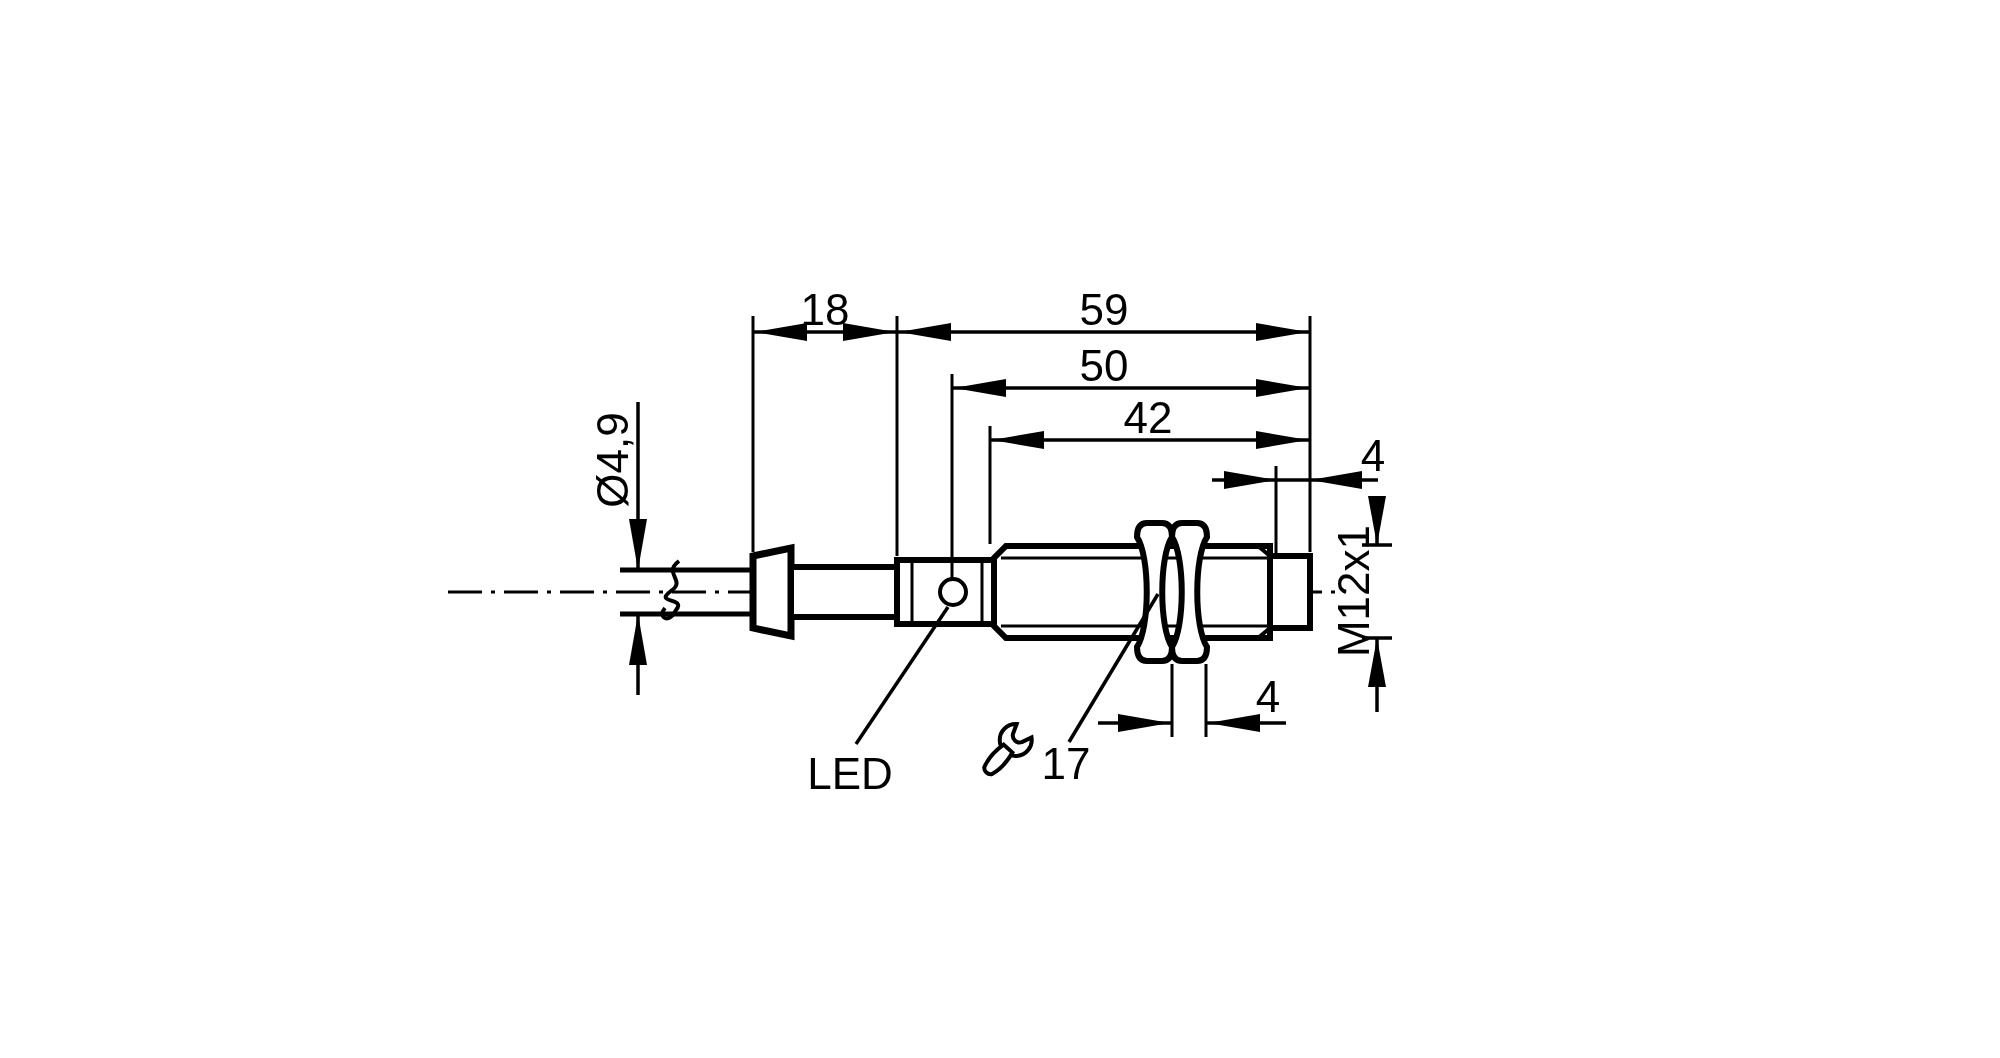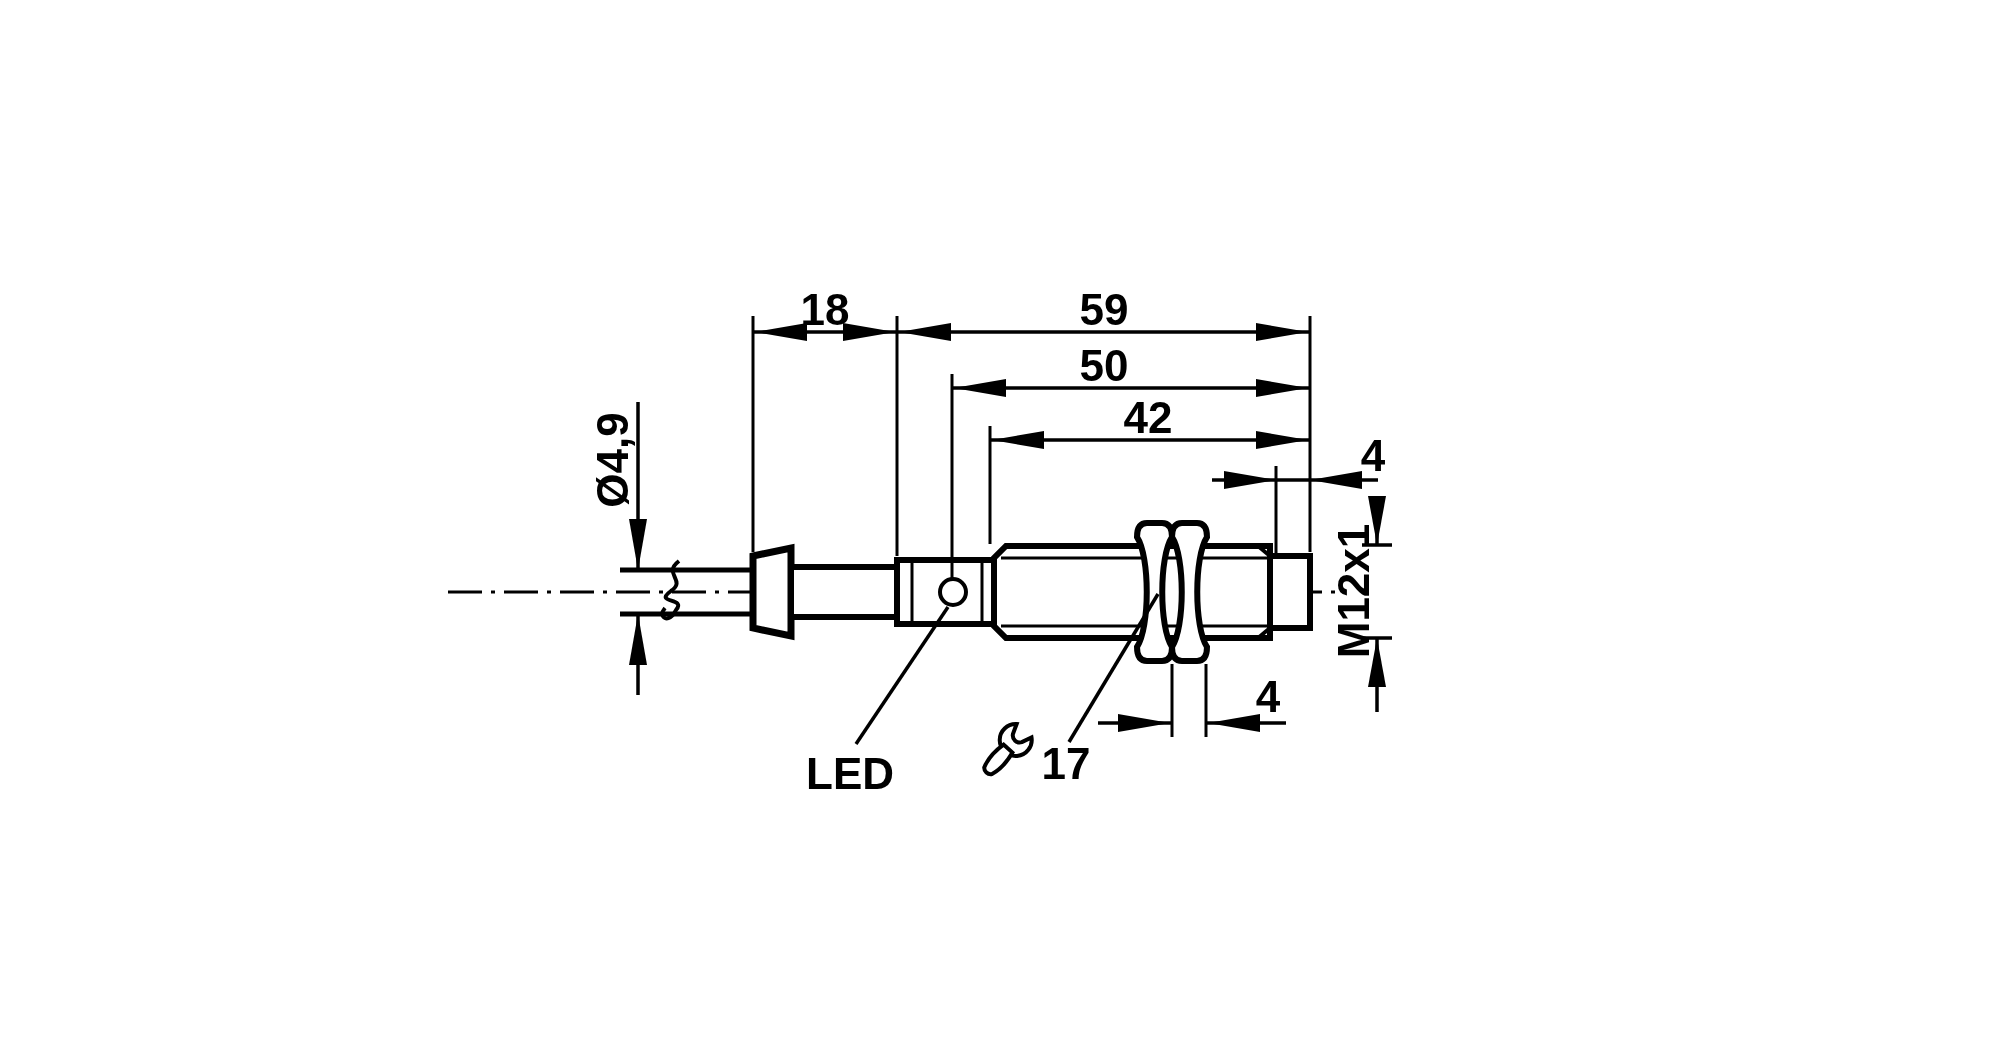--- a/index.html
+++ b/index.html
@@ -6,21 +6,20 @@
     margin: 0;
     padding: 0;
     background: #ffffff;
   }
   .canvas {
     position: relative;
     width: 2000px;
     height: 1058px;
     background: #ffffff;
     overflow: hidden;
-    font-weight: bold;
   }
   svg {
     display: block;
   }
   text {
     font-family: "Liberation Sans", "DejaVu Sans", sans-serif;
     font-size: 44px;
     fill: #000000;
   }
 </style>

